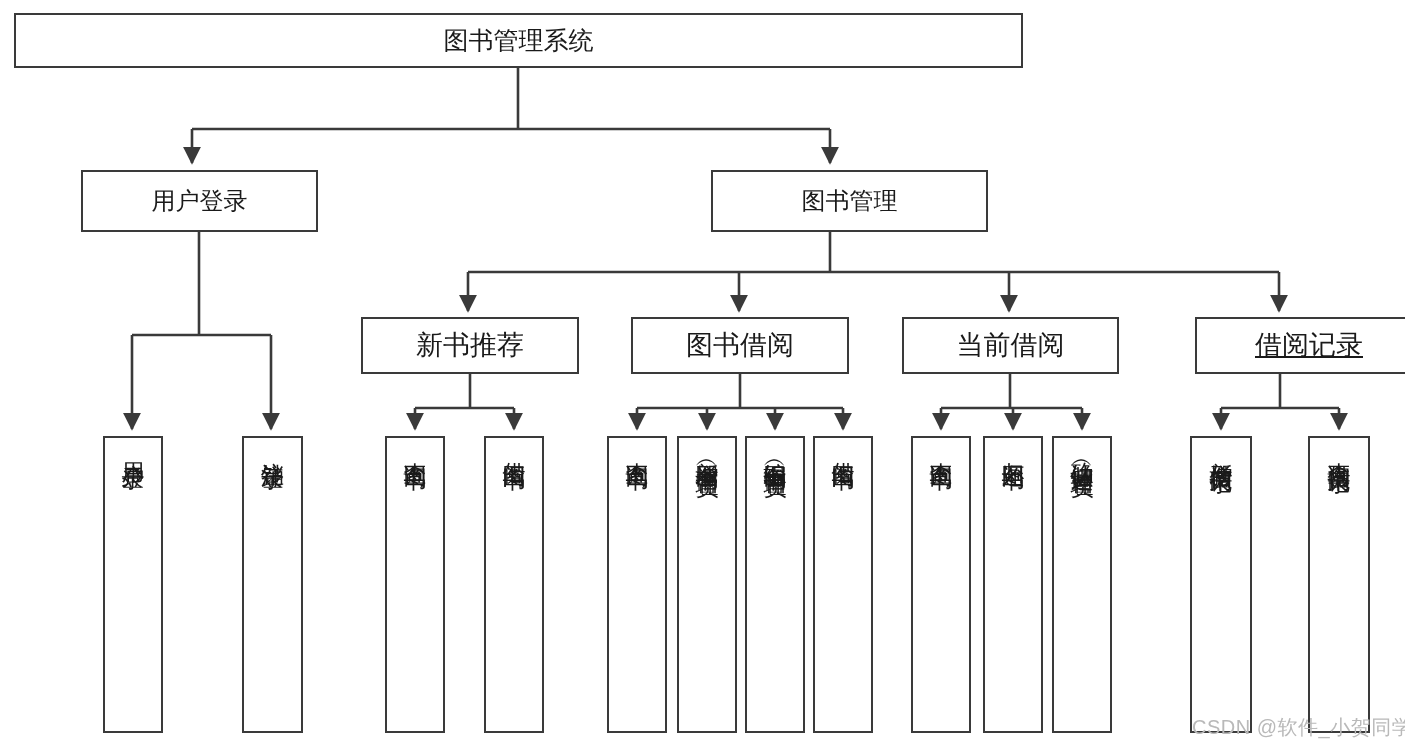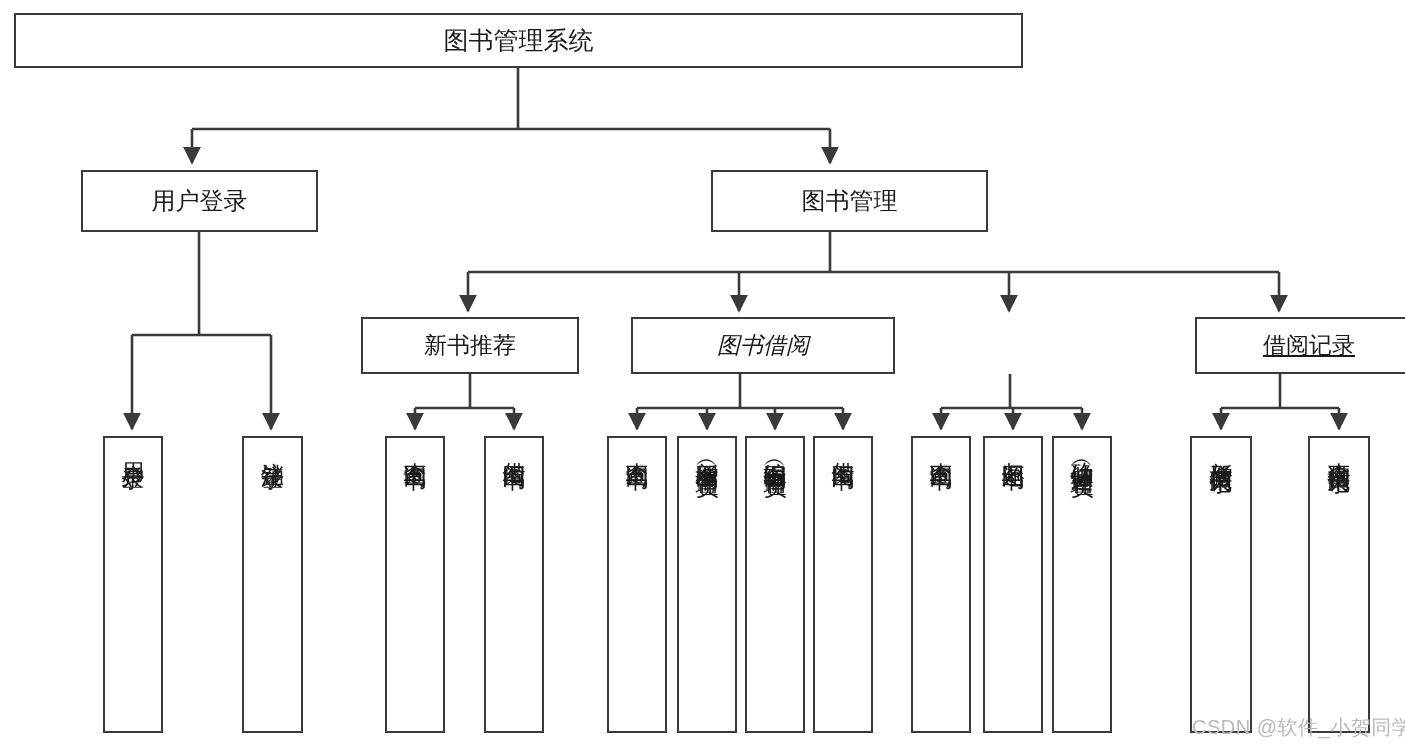--- a/index.html
+++ b/index.html
@@ -36,21 +36,21 @@
     justify-content: center;
     color: #1a1a1a;
   }
   .node .label {
     text-align: center;
     line-height: 1.05;
     white-space: nowrap;
   }
   .node.root .label { font-size: 25px; }
   .node.level1 .label { font-size: 24px; }
-  .node.level2 .label { font-size: 23px; }
+  .node.level2 .label { font-size: 27px; }
 
   .node.leaf {
     align-items: flex-start;
     justify-content: center;
     padding-top: 6px;
   }
   .node.leaf .label {
     writing-mode: vertical-rl;
     text-orientation: upright;
     font-size: 23px;
@@ -131,22 +131,25 @@
   <div class="node level1" id="node-l1-0" style="left: 81px; top: 170px; width: 237px; height: 62px;">
     <span class="label">用户登录</span>
   </div>
   <div class="node level1" id="node-l1-1" style="left: 711px; top: 170px; width: 277px; height: 62px;">
     <span class="label">图书管理</span>
   </div>
 
   <div class="node level2" id="node-l2-0" style="left: 361px; top: 317px; width: 218px; height: 57px;">
     <span class="label">新书推荐</span>
   </div>
-  <div class="node level2" id="node-l2-1" style="left: 631px; top: 317px; width: 264px; height: 57px; font-style: italic;">
+  <div class="node level2" id="node-l2-1" style="left: 631px; top: 317px; width: 218px; height: 57px;">
     <span class="label">图书借阅</span>
+  </div>
+  <div class="node level2" id="node-l2-2" style="left: 902px; top: 317px; width: 217px; height: 57px;">
+    <span class="label">当前借阅</span>
   </div>
   <div class="node level2" id="node-l2-3" style="left: 1195px; top: 317px; width: 228px; height: 57px; text-decoration: underline;">
     <span class="label">借阅记录</span>
   </div>
 
   <div class="node leaf" id="node-leaf-0" style="left: 103px; top: 436px; width: 60px; height: 297px;">
     <span class="label">用户登录</span>
   </div>
   <div class="node leaf" id="node-leaf-1" style="left: 242px; top: 436px; width: 61px; height: 297px;">
     <span class="label">注销登录</span>

